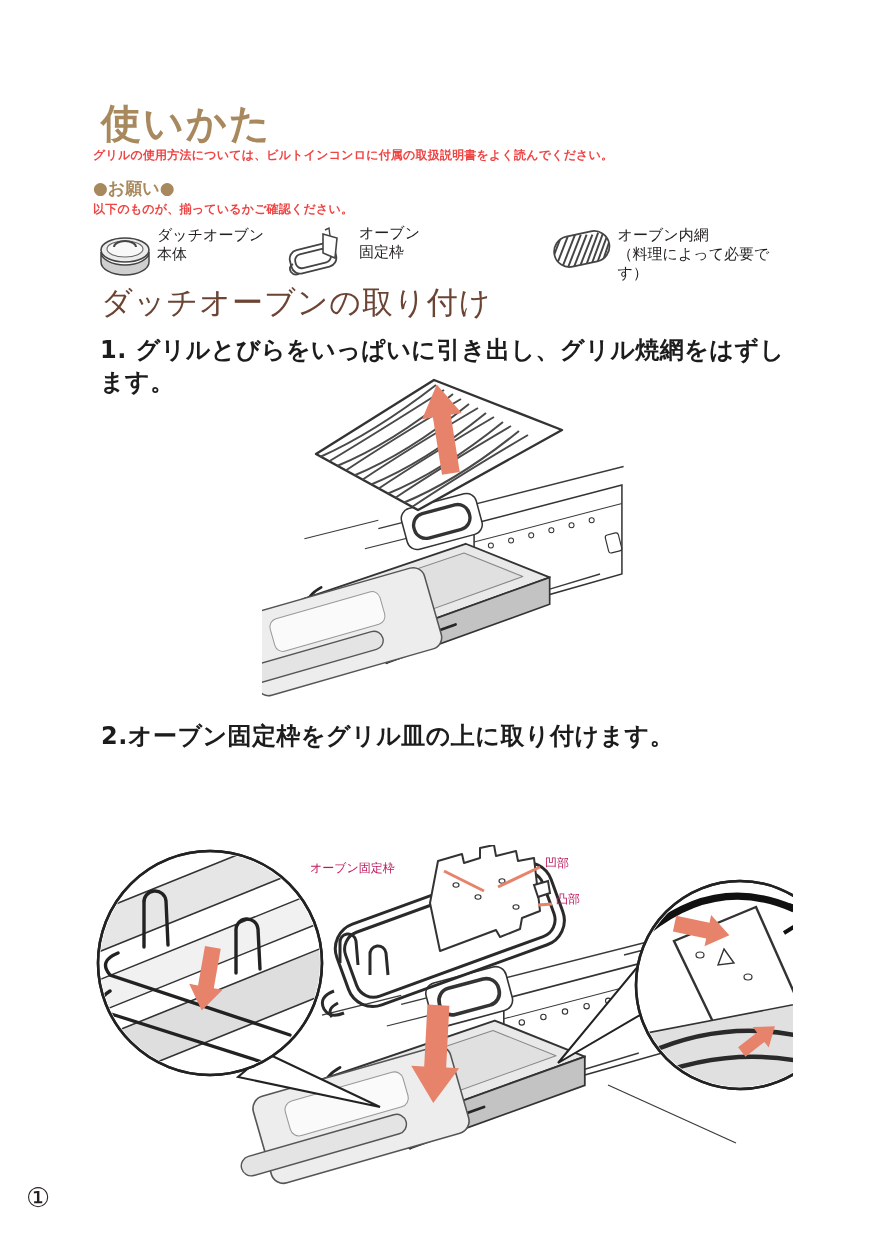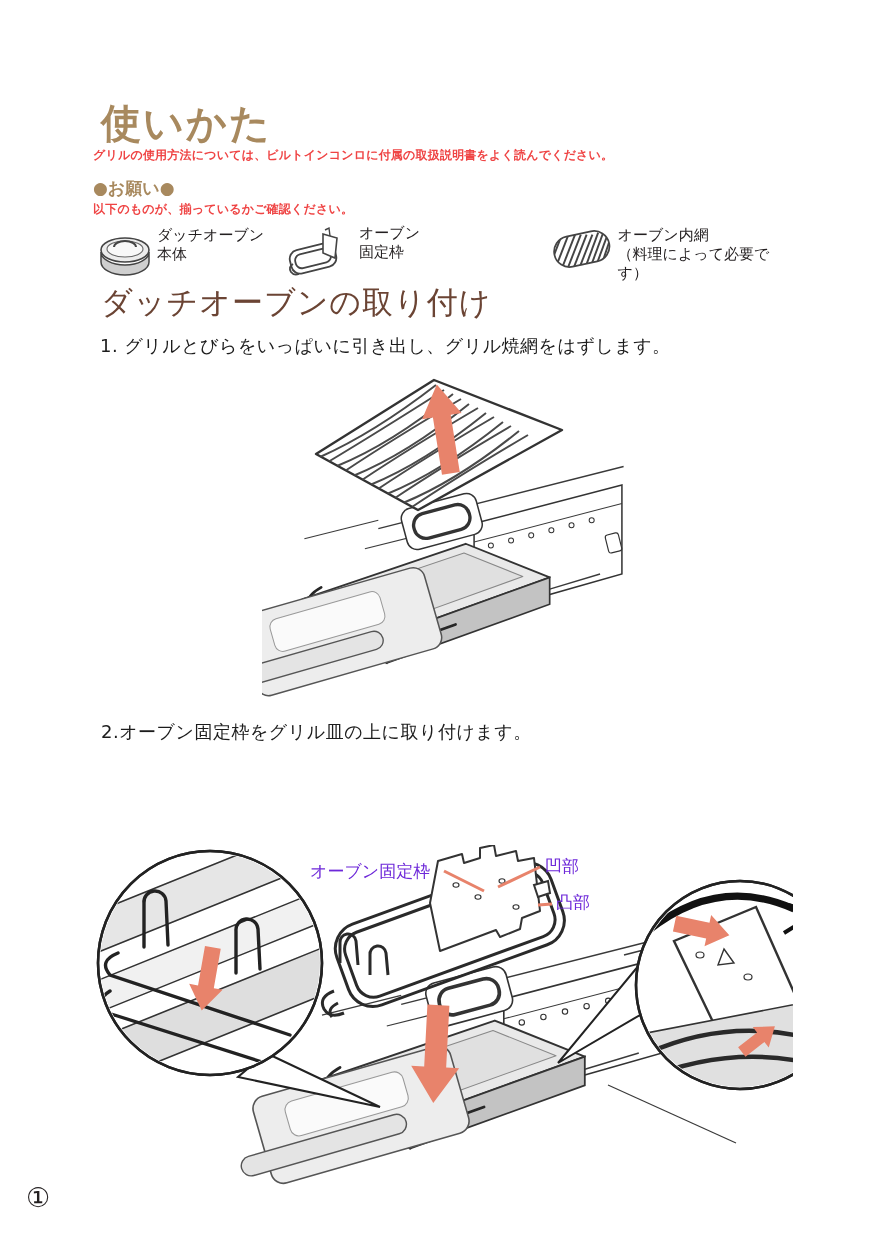--- a/index.html
+++ b/index.html
@@ -7,23 +7,23 @@
     position:relative;width:793px;height:1240px;background:#ffffff;overflow:hidden;
     font-family:"DejaVu Sans","Liberation Sans",sans-serif;color:#231f20;
   }
   .abs{position:absolute;}
   .title{font-size:40px;font-weight:bold;letter-spacing:2px;color:#a8895e;}
   .body-text{font-size:12px;letter-spacing:0.2px;color:#ef4444;font-weight:bold;}
   .request{font-size:17px;font-weight:bold;color:#a8895e;}
   .part{display:flex;align-items:flex-start;gap:4px;}
   .part-label{font-size:15px;line-height:19px;color:#231f20;}
   .h2{font-size:31px;font-weight:normal;letter-spacing:1px;color:#6b4434;}
-  .step{font-size:18px;font-weight:normal;letter-spacing:0.5px;color:#1c1c1c;text-align:right;}
+  .step{font-size:24px;font-weight:bold;letter-spacing:0.5px;color:#1c1c1c;}
   .detail{font-size:19.5px;font-weight:bold;line-height:38px;letter-spacing:0.5px;color:#1c1c1c;}
-  .fig-label{font-size:17px;color:#6d28d9;white-space:nowrap;}
+  .fig-label{font-size:12px;color:#be185d;white-space:nowrap;}
   .page-num{font-size:27px;color:#231f20;}
   .ln{stroke:#3a3a3a;fill:none;}
   svg{display:block;}
 </style>
 </head>
 <body>
 
 <div class="page">
 
   <svg width="0" height="0" style="position:absolute" aria-hidden="true">

